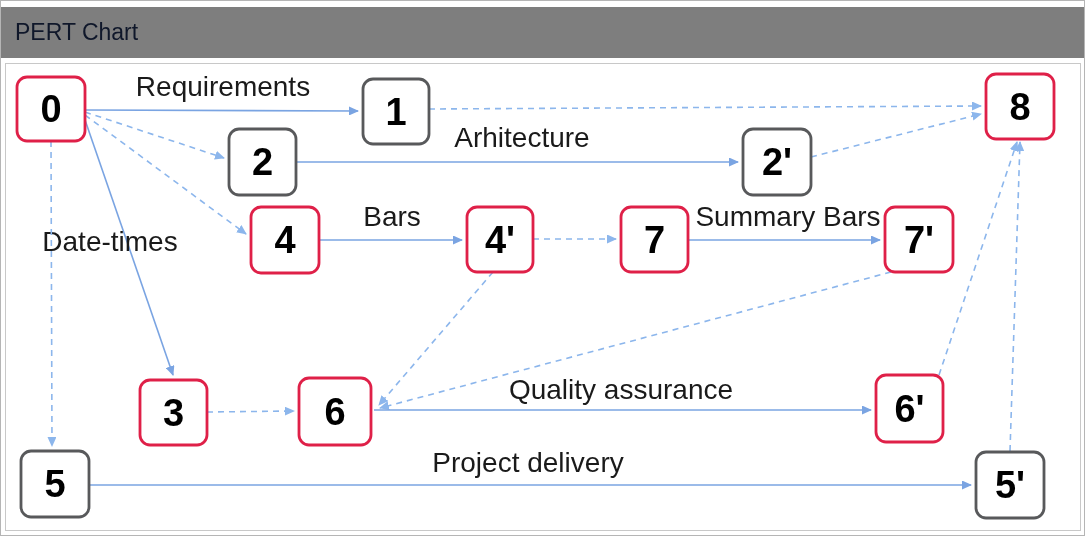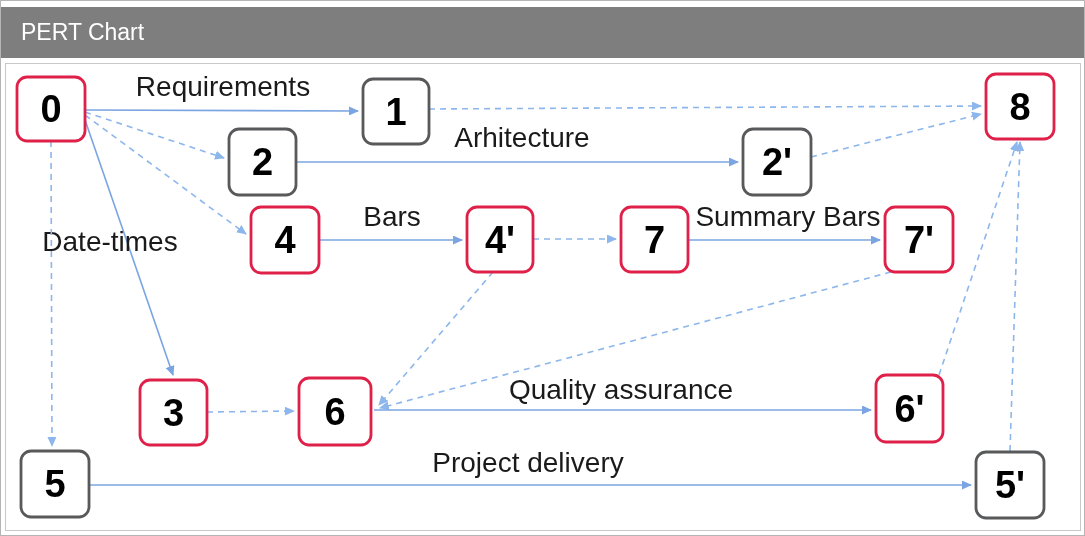--- a/index.html
+++ b/index.html
@@ -11,24 +11,24 @@
     box-sizing:border-box;
     overflow:hidden;
     font-family:"Liberation Sans", sans-serif;
   }
   .titlebar{
     position:absolute;left:0;top:6px;width:100%;height:51px;
     background:#7e7e7e;
   }
   .titlebar .title{
     display:block;
-    padding-left:20px;
+    padding-left:14px;
     line-height:51px;
     font-size:23px;
-    color:#ffffff;
+    color:#0f172a;
   }
   .chart-box{
     position:absolute;left:4px;top:62px;width:1076px;height:468px;
     border:1px solid #c8c8c8;
     background:#ffffff;
     box-sizing:border-box;
   }
   svg.canvas{position:absolute;left:0;top:0;}
   .edge-label{
     font-family:"Liberation Sans", sans-serif;

